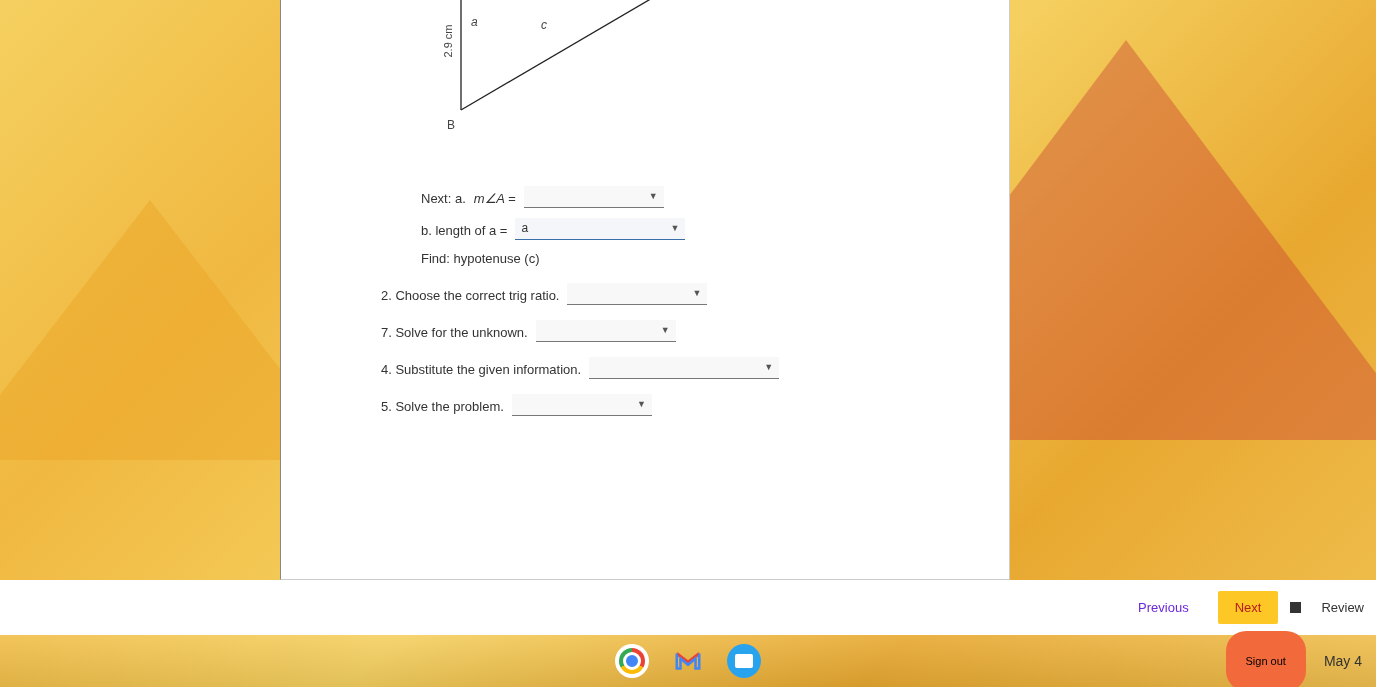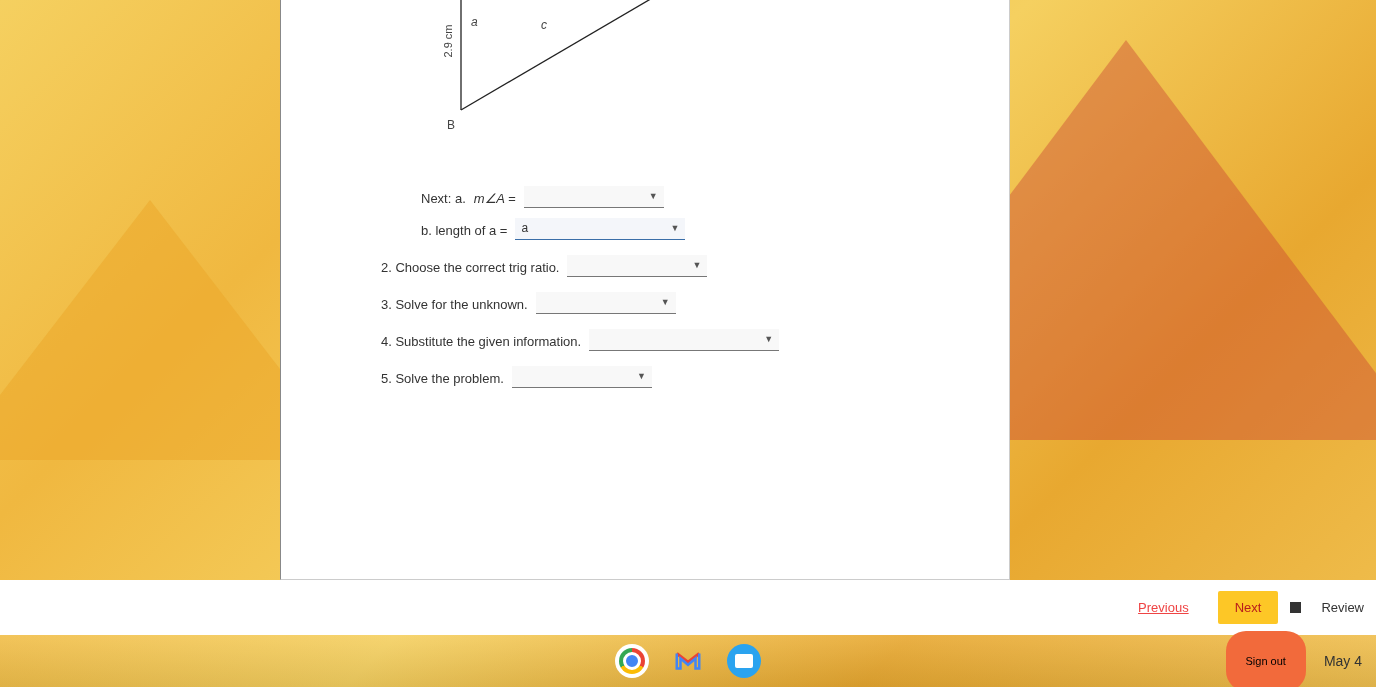--- a/index.html
+++ b/index.html
@@ -100,21 +100,21 @@
   padding: 0 12px;
   gap: 12px;
 }
 .nav-btn {
   padding: 8px 16px;
   font-size: 13px;
   border: 1px solid transparent;
   border-radius: 2px;
   cursor: pointer;
 }
-.nav-btn.prev { background: #fff; color: #ef4444; text-decoration: underline; }
+.nav-btn.prev { background: #fff; color: #6d28d9; }
 .nav-btn.next { background: #fdc726; color: #b91c1c; font-weight: 500; }
 .nav-review { display: flex; align-items: center; gap: 20px; color: #333; font-size: 13px; }
 .nav-review .box { width: 11px; height: 11px; border: 1px solid #333; background: #333; }
 .taskbar {
   position: absolute;
   left: 0; right: 0; bottom: 0;
   height: 52px;
   background: linear-gradient(to top, rgba(0,0,0,0.08), rgba(255,255,255,0.1));
   display: flex;
   align-items: center;
@@ -208,31 +208,32 @@
       </div>
 
       <div class="step-sub">
         <span>b.  length of a =</span>
         <div class="dropdown filled">
           <span class="val">a</span>
           <span class="arrow">▼</span>
         </div>
       </div>
 
+      <div class="step-sub">Find: hypotenuse (c)</div>
     </div>
 
     <div class="step step-line">
       <span>2. Choose the correct trig ratio.</span>
       <div class="dropdown">
         <span class="arrow">▼</span>
       </div>
     </div>
 
     <div class="step step-line">
-      <span>3. Solve for the unknown.</span>
+      <span>7. Solve for the unknown.</span>
       <div class="dropdown">
         <span class="arrow">▼</span>
       </div>
     </div>
 
     <div class="step step-line">
       <span>4. Substitute the given information.</span>
       <div class="dropdown wide">
         <span class="arrow">▼</span>
       </div>

